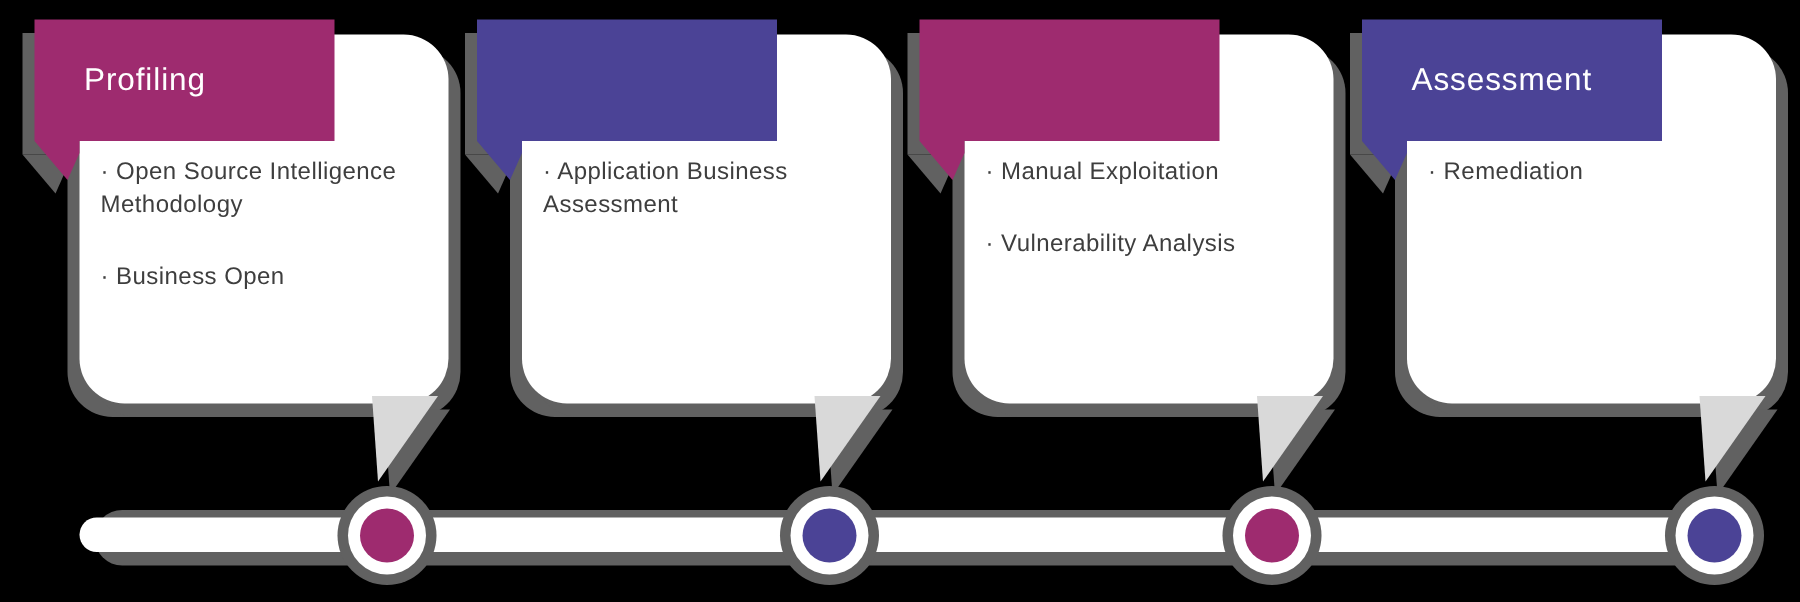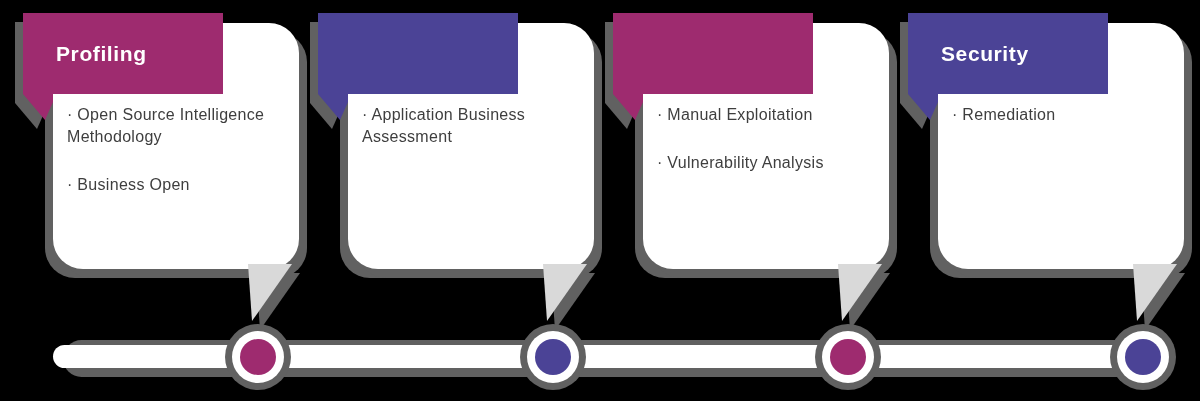--- a/index.html
+++ b/index.html
@@ -26,21 +26,21 @@
     position: absolute;
     left: 0;
     top: 0;
   }
   .card-title {
     position: absolute;
     left: 56px;
     top: 42px;
     color: #ffffff;
     font-size: 21px;
-    font-weight: 700;
+    font-weight: 400;
     letter-spacing: 0.6px;
     white-space: nowrap;
   }
   .card-bullets {
     position: absolute;
     left: 67px;
     top: 104px;
     width: 222px;
     color: #3e3e3e;
     font-size: 16px;
@@ -147,21 +147,21 @@
         <g transform="translate(8,9)">
           <rect x="53" y="23" width="246" height="246" rx="30"></rect>
           <polygon points="248,264 292,264 252,321"></polygon>
         </g>
       </g>
       <rect class="white-shape" x="53" y="23" width="246" height="246" rx="30"></rect>
       <polygon class="tail-shape" points="248,264 292,264 252,321"></polygon>
       <rect x="23" y="13" width="200" height="81" fill="#4b4396"></rect>
       <polygon points="23,94 53,94 53,102 45,120" fill="#4b4396"></polygon>
     </svg>
-    <div class="card-title">Security</div>
+    <div class="card-title">Assessment</div>
     <div class="card-bullets">
       <div class="bullet-item">· Remediation</div>
     </div>
   </div>
 
   <svg id="timeline-svg" width="1200" height="81" viewBox="0 0 1200 81">
     <rect class="gray-shape" x="63" y="20" width="1097" height="37" rx="18.5"></rect>
     <rect class="white-shape" x="53" y="25" width="1090" height="23" rx="11.5"></rect>
 
     <g>

